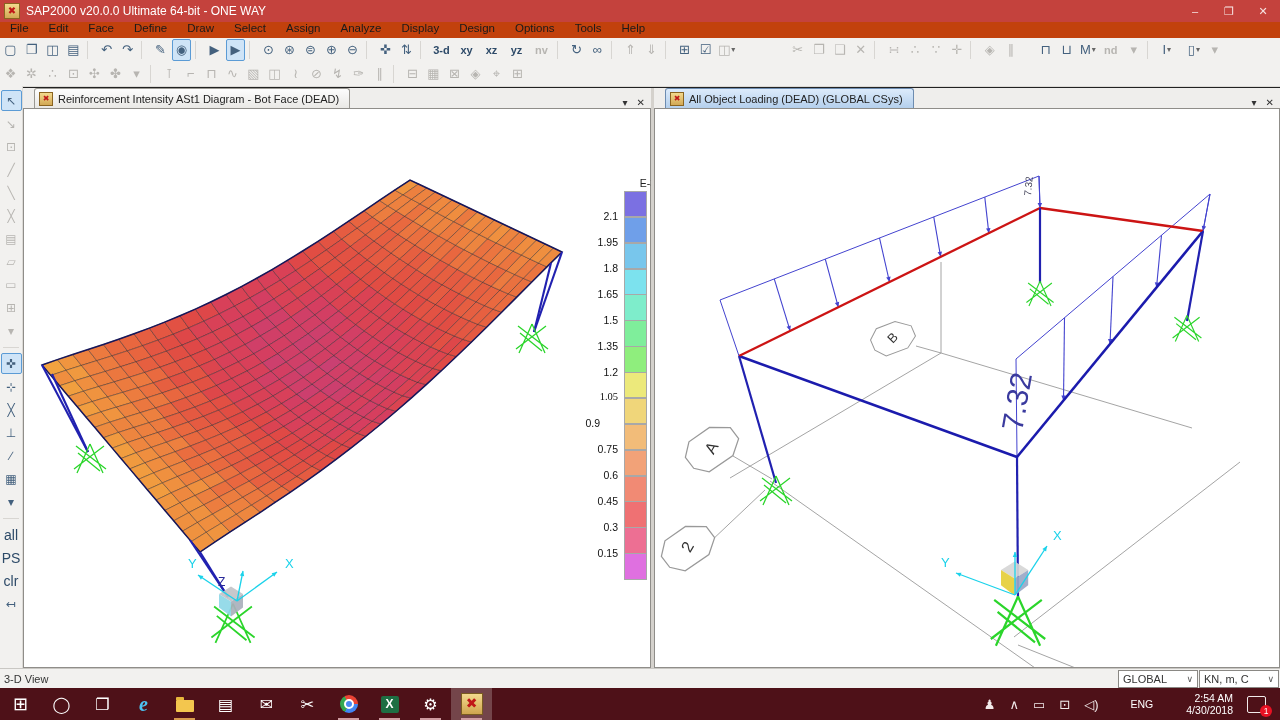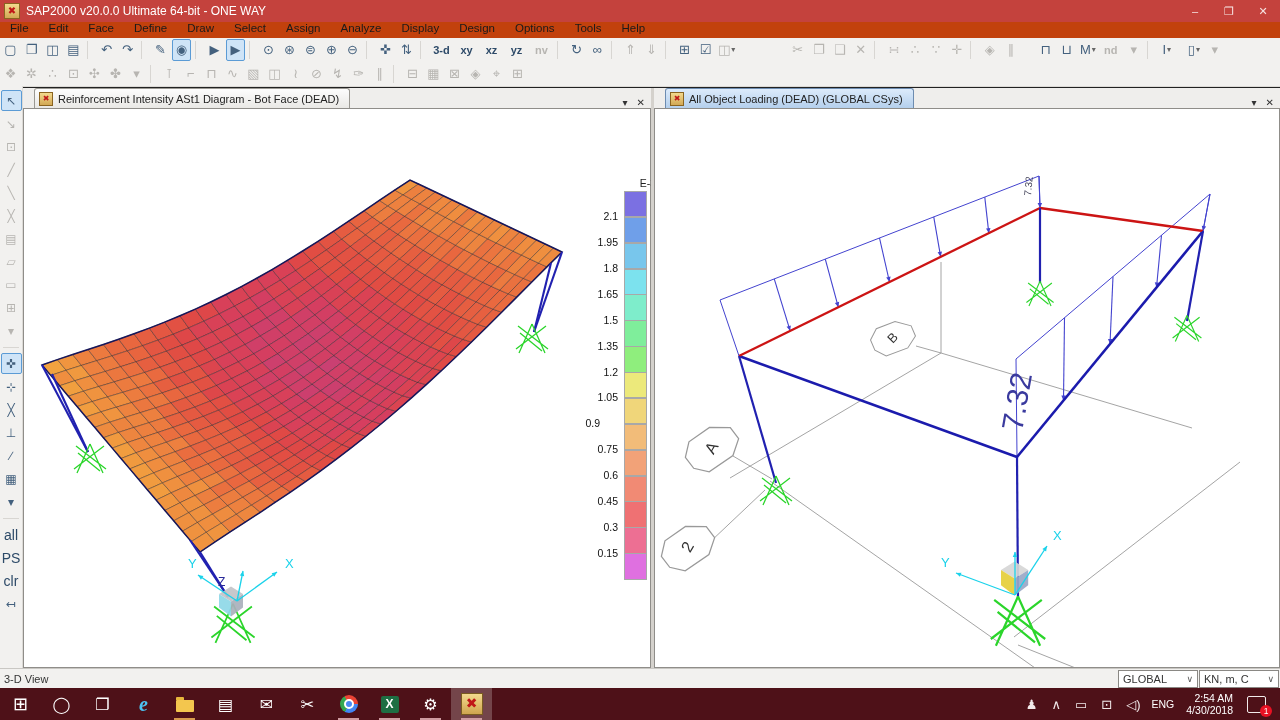--- a/index.html
+++ b/index.html
@@ -73,21 +73,21 @@
   .folder{width:18px;height:12px;background:#f3c64e;border-radius:1px;position:relative;margin-top:3px;}
   .folder::before{content:"";position:absolute;left:0;top:-3px;width:8px;height:3px;background:#e7b63c;border-radius:1px 1px 0 0;}
   .chrome{width:18px;height:18px;border-radius:50%;background:conic-gradient(from -30deg,#ea4335 0 33%,#4285f4 33% 66%,#34a853 66% 100%);position:relative;}
   .chrome::after{content:"";position:absolute;inset:4px;border-radius:50%;background:#4a8af4;border:2px solid #fff;box-sizing:border-box;}
   .excel{width:18px;height:17px;background:#1e6e43;color:#fff;font-weight:bold;font-size:12px;
          display:flex;align-items:center;justify-content:center;border-radius:2px;}
   .saplogo{width:20px;height:20px;background:linear-gradient(#f3d98d,#cfa54f);border:1px solid #7a5c20;
            color:#c01818;font-size:14px;line-height:18px;text-align:center;font-weight:bold;}
   #tray{margin-left:auto;display:flex;align-items:center;font-size:12px;}
   #tray .ticon{margin:0 7px;font-size:13px;color:#f2eaea;}
-  #tray .lang{font-size:10.5px;margin:0 4px;}
+  #tray .lang{font-size:10.5px;margin:0 25px;}
   #tray .clock{font-size:10.5px;text-align:right;line-height:12px;margin:0 8px;}
   .note{width:17px;height:15px;border:1.5px solid #f2eaea;border-radius:2px;position:relative;margin:0 14px 0 6px;}
   .note .badge{position:absolute;right:-7px;bottom:-5px;width:12px;height:12px;border-radius:50%;background:#e81123;
                color:#fff;font-size:8.5px;line-height:12px;text-align:center;}
 </style>
 </head>
 <body>
 
 <div class="abs" id="titlebar">
   <span class="applogo">✖</span>
@@ -732,21 +732,21 @@
       <div class="leg-block" style="left: 600px; top: 392.44px; height: 26.37px; background: rgb(239, 113, 115);"></div>
       <div class="leg-block" style="left: 600px; top: 418.31px; height: 26.37px; background: rgb(237, 111, 147);"></div>
       <div class="leg-block" style="left: 600px; top: 444.18px; height: 26.37px; background: rgb(223, 112, 224);"></div>
       <div class="leg-label" style="left: 556px; top: 101.37px;">2.1</div>
       <div class="leg-label" style="left: 556px; top: 127.24px;">1.95</div>
       <div class="leg-label" style="left: 556px; top: 153.11px;">1.8</div>
       <div class="leg-label" style="left: 556px; top: 178.98px;">1.65</div>
       <div class="leg-label" style="left: 556px; top: 204.85px;">1.5</div>
       <div class="leg-label" style="left: 556px; top: 230.72px;">1.35</div>
       <div class="leg-label" style="left: 556px; top: 256.59px;">1.2</div>
-      <div class="leg-label" style="left: 556px; top: 282.46px;">1.05</div>
+      <div class="leg-label" style="left: 556px; top: 282.46px; font-family: Liberation Serif, serif;">1.05</div>
       <div class="leg-label" style="left: 538px; top: 308.33px;">0.9</div>
       <div class="leg-label" style="left: 556px; top: 334.2px;">0.75</div>
       <div class="leg-label" style="left: 556px; top: 360.07px;">0.6</div>
       <div class="leg-label" style="left: 556px; top: 385.94px;">0.45</div>
       <div class="leg-label" style="left: 556px; top: 411.81px;">0.3</div>
       <div class="leg-label" style="left: 556px; top: 437.68px;">0.15</div>
     </div>
 </div>
 
 <div class="abs" id="divider"></div>

